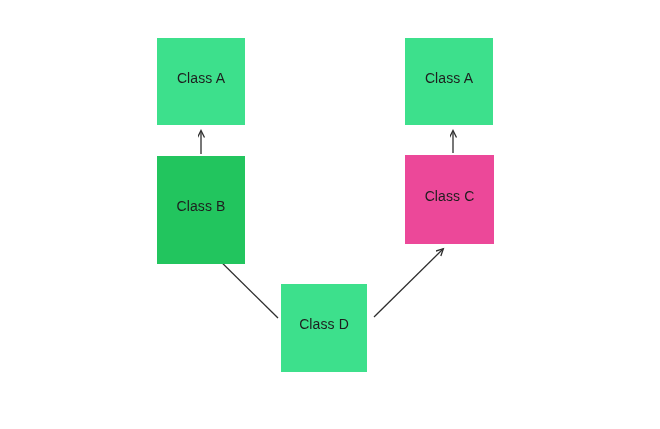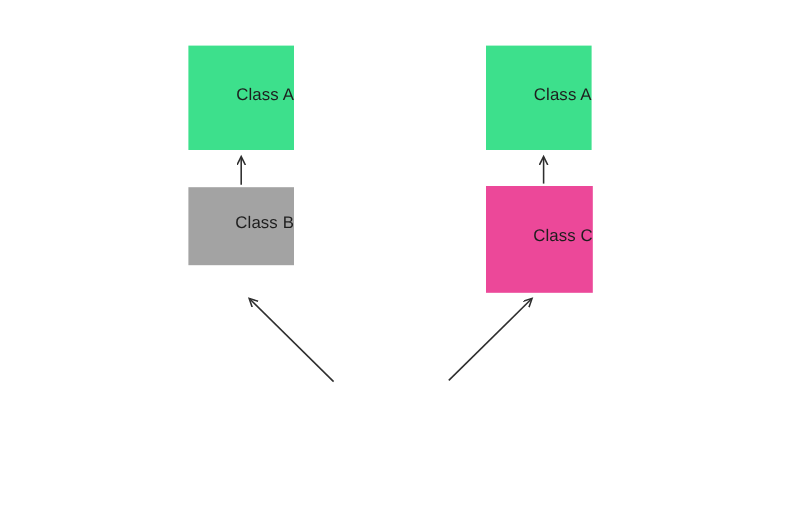--- a/index.html
+++ b/index.html
@@ -24,21 +24,21 @@
   }
   .edges line {
     fill: none;
     stroke-width: 1.3;
     stroke-linecap: butt;
   }
   .node {
     position: absolute;
     display: flex;
     align-items: center;
-    justify-content: flex-end;
+    justify-content: center;
     padding-bottom: 8px;
     box-sizing: border-box;
   }
   .node .label {
     font-size: 14px;
     font-weight: 400;
     letter-spacing: 0.1px;
     white-space: nowrap;
     user-select: none;
   }
@@ -57,26 +57,29 @@
     <line marker-end="url(#arrowhead)" x1="201" y1="154" x2="201" y2="131" stroke="#2E2E2E"></line>
     <line marker-end="url(#arrowhead)" x1="453" y1="153" x2="453" y2="131" stroke="#2E2E2E"></line>
     <line marker-end="url(#arrowhead)" x1="278" y1="318" x2="208" y2="249" stroke="#2E2E2E"></line>
     <line marker-end="url(#arrowhead)" x1="374" y1="317" x2="443" y2="249" stroke="#2E2E2E"></line>
   </svg>
 
   <div class="node" style="left: 157px; top: 38px; width: 88px; height: 87px; background: rgb(61, 224, 140);">
     <span class="label" style="color: rgb(30, 30, 30);">Class A</span>
   </div>
 
-  <div class="node" style="left: 157px; top: 156px; width: 88px; height: 65px; background: #a3a3a3;">
+  <div class="node" style="left: 157px; top: 156px; width: 88px; height: 108px; background: #22c55e;">
     <span class="label" style="color: rgb(30, 30, 30);">Class B</span>
   </div>
 
   <div class="node" style="left: 405px; top: 38px; width: 88px; height: 87px; background: rgb(61, 224, 140);">
     <span class="label" style="color: rgb(30, 30, 30);">Class A</span>
   </div>
 
   <div class="node" style="left: 405px; top: 155px; width: 89px; height: 89px; background: #ec4899;">
     <span class="label" style="color: rgb(30, 30, 30);">Class C</span>
   </div>
 
+  <div class="node" style="left: 281px; top: 284px; width: 86px; height: 88px; background: rgb(61, 224, 140);">
+    <span class="label" style="color: rgb(30, 30, 30);">Class D</span>
+  </div>
 
 </div>
 
 </body></html>

